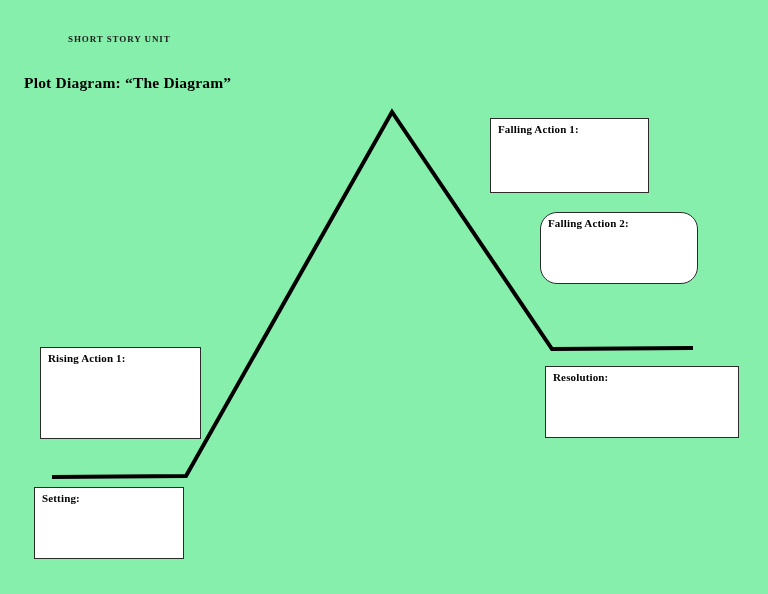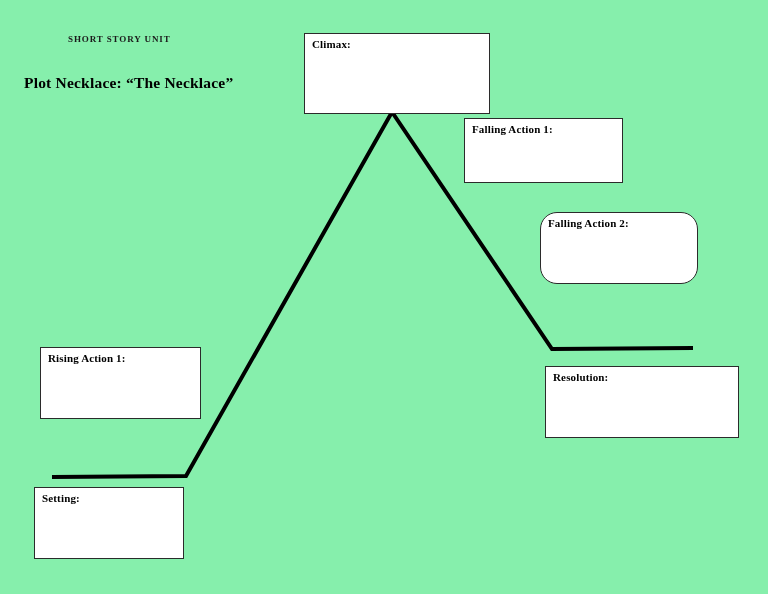--- a/index.html
+++ b/index.html
@@ -72,43 +72,40 @@
     font-size: 11px;
     font-weight: bold;
     letter-spacing: 0.15px;
     white-space: nowrap;
     color: #000000;
   }
 
   
   .box-climax          { left: 304px; top: 33px;  width: 186px; height: 81px; }
   .box-rising-3        { left: 146px; top: 125px; width: 161px; height: 70px; }
-  .box-falling-1       { left: 464px; top: 118px; width: 159px; height: 65px; }
+  .box-falling-1       { left: 490px; top: 118px; width: 159px; height: 75px; }
   .box-rising-2        { left: 95px;  top: 230px; width: 159px; height: 69px; }
   .box-falling-2       { left: 540px; top: 212px; width: 158px; height: 72px; border-radius: 17px; }
-  .box-rising-1        { left: 40px;  top: 347px; width: 161px; height: 72px; padding-left: 33px; }
+  .box-rising-1        { left: 40px;  top: 347px; width: 161px; height: 92px; padding-left: 33px; }
   .box-resolution      { left: 545px; top: 366px; width: 194px; height: 72px; }
   .box-setting         { left: 34px;  top: 487px; width: 150px; height: 72px; padding-left: 28px; }
 </style>
 </head>
 <body>
 
 <div id="page">
 
   <div class="unit-label">SHORT STORY UNIT</div>
 
-  <div class="page-title">Plot Necklace:  “The Necklace”</div>
+  <div class="page-title">Plot Diagram:  “The Diagram”</div>
 
   <svg id="plot-arc" viewBox="0 0 768 594" xmlns="http://www.w3.org/2000/svg">
     <polyline points="52,477 186,476 392,112 552,349 693,348" fill="none" stroke="#000000" stroke-width="4" stroke-linejoin="miter" stroke-linecap="butt"></polyline>
   </svg>
 
-  <div class="stage-box box-climax">
-    <span class="stage-label">Climax:</span>
-  </div>
 
 
   <div class="stage-box box-falling-1">
     <span class="stage-label">Falling Action 1:</span>
   </div>
 
 
   <div class="stage-box box-falling-2">
     <span class="stage-label">Falling Action 2:</span>
   </div>

